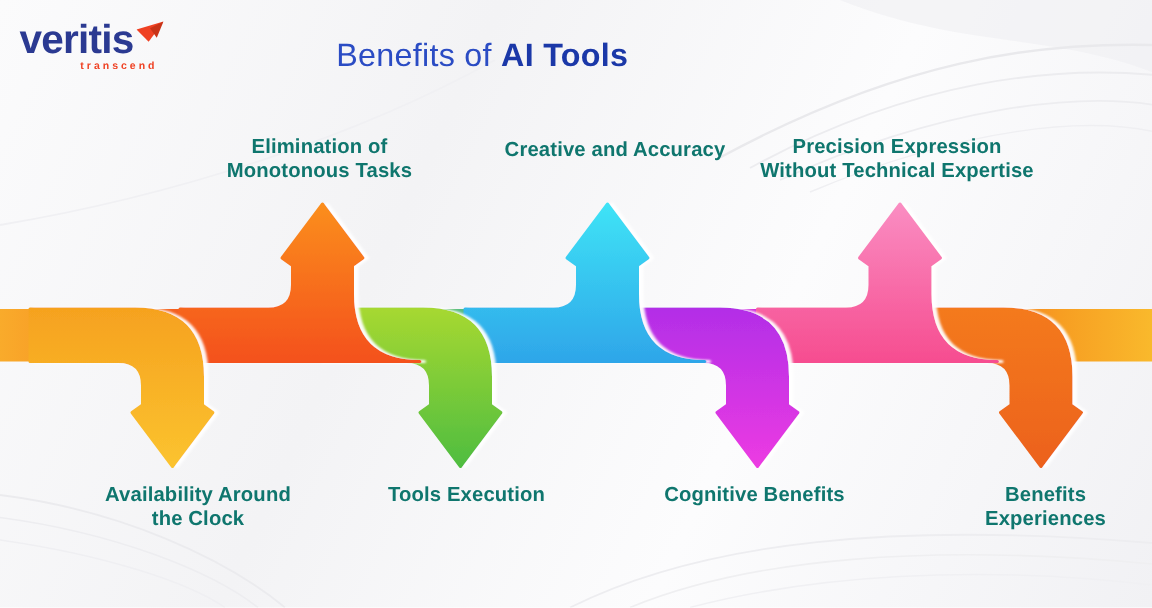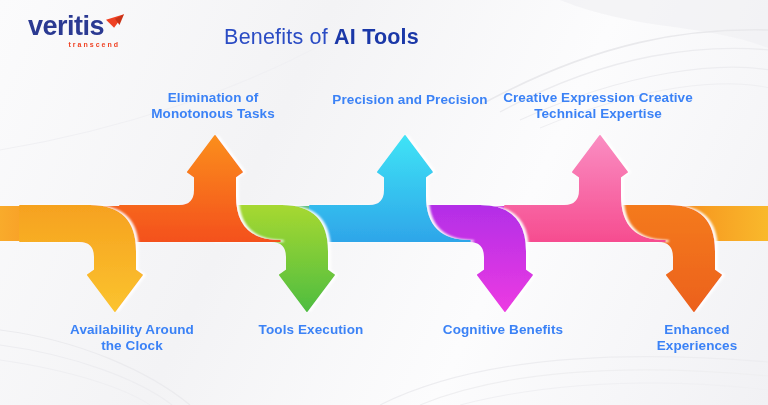--- a/index.html
+++ b/index.html
@@ -2,31 +2,31 @@
 <html><head>
 <meta charset="utf-8">
 <style>
   html,body{margin:0;padding:0;}
   body{
     width:768px;height:405px;position:relative;overflow:hidden;
     background:linear-gradient(115deg,#fbfbfc 0%,#f3f3f5 35%,#fcfcfd 65%,#f1f1f4 100%);
     font-family:"Liberation Sans", sans-serif;
   }
   .decor{position:absolute;inset:0;width:768px;height:405px;}
-  .logo{position:absolute;left:28px;top:13px;width:110px;}
+  .logo{position:absolute;left:13px;top:13px;width:110px;}
   .logo-row{display:flex;align-items:flex-start;}
   .logo-word{font-size:27px;font-weight:bold;color:#2b3a92;letter-spacing:-0.5px;line-height:1;}
   .logo-plane{margin-left:2px;margin-top:1px;}
   .logo-tagline{font-size:7px;font-weight:bold;color:#ef4123;letter-spacing:2px;text-align:right;width:92px;margin-top:1px;}
   .title{position:absolute;left:0;top:25px;width:643px;text-align:center;font-size:21.5px;letter-spacing:0.2px;}
   .title .t-reg{color:#2b4cc4;font-weight:500;}
   .title .t-bold{color:#1b38a8;font-weight:800;}
   .diagram{position:absolute;left:0;top:0;width:768px;height:405px;}
   .benefit-label{
-    position:absolute;text-align:center;color:#3b82f6;font-weight:700;
+    position:absolute;text-align:center;color:#0f766e;font-weight:700;
     font-size:13.5px;line-height:1.2;letter-spacing:0.1px;
   }
   .lbl-elimination{left:138px;top:90px;width:150px;}
   .lbl-precision{left:320px;top:92px;width:180px;}
   .lbl-creative{left:503px;top:90px;width:190px;}
   .lbl-availability{left:62px;top:322px;width:140px;}
   .lbl-swift{left:236px;top:322px;width:150px;}
   .lbl-cognitive{left:428px;top:322px;width:150px;}
   .lbl-enhanced{left:637px;top:322px;width:120px;}
 </style>
@@ -130,18 +130,18 @@
   <path filter="url(#whiteGap)" fill="url(#gradPrecision)" stroke="url(#gradPrecision)" stroke-width="2" stroke-linejoin="round" d="M310,206 H369 Q385,206 385,190 L385,177 L378,172 L405,136 L432,172 L425,177 L425,196 Q425,241 470,241 L310,241 Z"></path>
 
   <path filter="url(#whiteGap)" fill="url(#gradSwift)" stroke="url(#gradSwift)" stroke-width="2" stroke-linejoin="round" d="M212,206 L282,206 Q327,206 327,251 L327,270 L334,275 L307,311 L280,275 L287,270 L287,257 Q287,241 271,241 L212,241 Z"></path>
 
   <path filter="url(#whiteGap)" fill="url(#gradElimination)" stroke="url(#gradElimination)" stroke-width="2" stroke-linejoin="round" d="M120,206 H179 Q195,206 195,190 L195,177 L188,172 L215,136 L242,172 L235,177 L235,196 Q235,241 280,241 L120,241 Z"></path>
 
   <path filter="url(#whiteGap)" fill="url(#gradAvailability)" stroke="url(#gradAvailability)" stroke-width="2" stroke-linejoin="round" d="M20,206 L90,206 Q135,206 135,251 L135,270 L142,275 L115,311 L88,275 L95,270 L95,257 Q95,241 79,241 L20,241 Z"></path>
 </svg>
 
 <div class="benefit-label lbl-elimination">Elimination of Monotonous Tasks</div>
-<div class="benefit-label lbl-precision">Precision and Precision</div>
-<div class="benefit-label lbl-creative">Creative Expression Creative Technical Expertise</div>
+<div class="benefit-label lbl-precision">Creative and Accuracy</div>
+<div class="benefit-label lbl-creative">Precision Expression Without Technical Expertise</div>
 <div class="benefit-label lbl-availability">Availability Around the Clock</div>
 <div class="benefit-label lbl-swift">Tools Execution</div>
 <div class="benefit-label lbl-cognitive">Cognitive Benefits</div>
-<div class="benefit-label lbl-enhanced">Enhanced Experiences</div>
+<div class="benefit-label lbl-enhanced">Benefits Experiences</div>
 
 </body></html>

